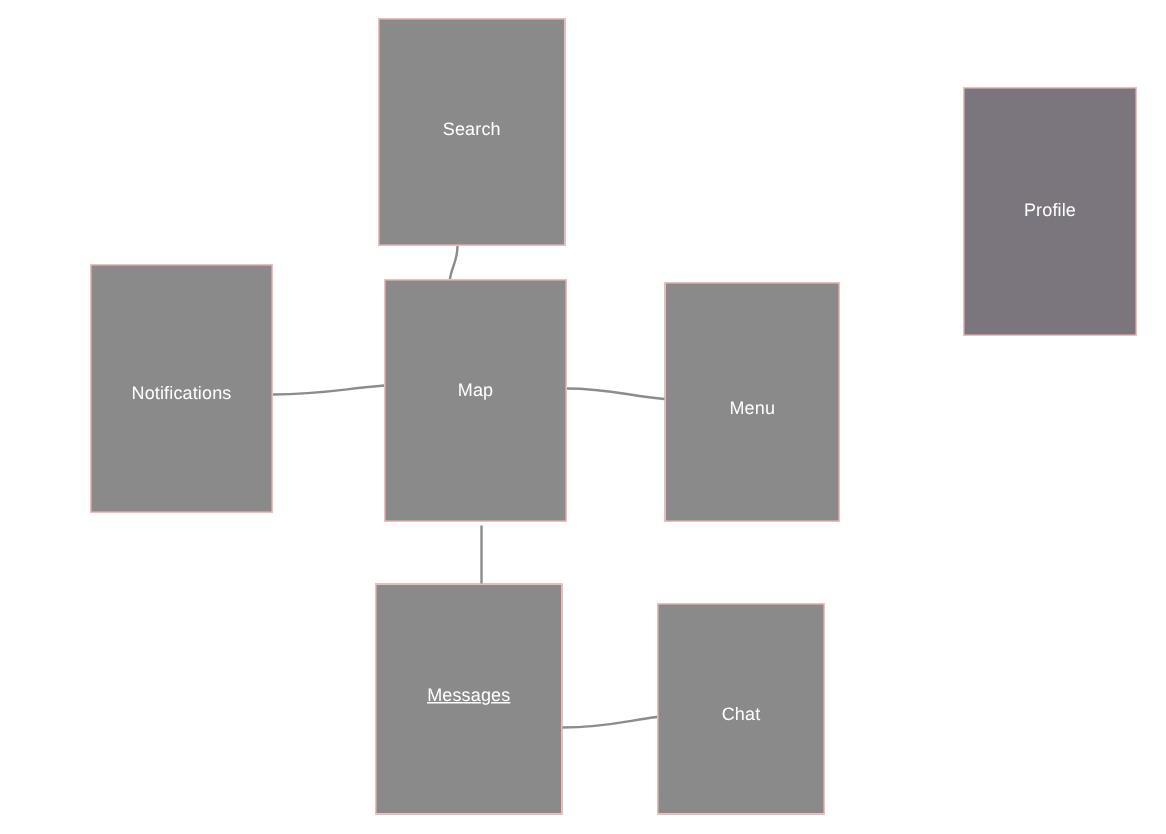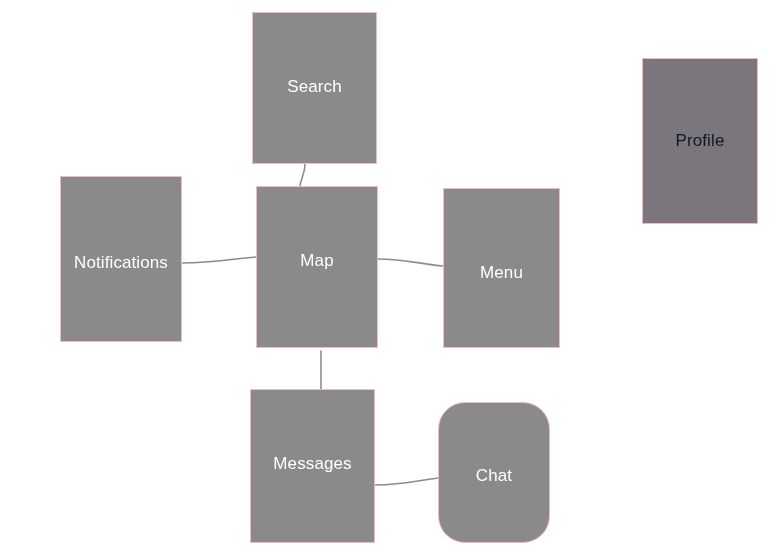--- a/index.html
+++ b/index.html
@@ -30,21 +30,21 @@
     position: absolute;
     box-sizing: border-box;
     border: 1px solid #f3bcbc;
     display: flex;
     align-items: center;
     justify-content: center;
     overflow: hidden;
   }
   .node-label {
     color: #ffffff;
-    font-size: 17px;
+    font-size: 12px;
     font-family: "Liberation Sans", sans-serif;
     line-height: 1;
     text-align: center;
     white-space: nowrap;
     letter-spacing: 0.1px;
   }
 </style>
 </head>
 <body>
 
@@ -65,23 +65,23 @@
       <div class="node" style="left: 60px; top: 176px; width: 122px; height: 166px; background: rgb(138, 138, 138); border-color: rgb(243, 188, 188);">
         <span class="node-label" style="color: rgb(255, 255, 255); transform: translateY(3px);">Notifications</span>
       </div>
       <div class="node" style="left: 256px; top: 186px; width: 122px; height: 162px; background: rgb(138, 138, 138); border-color: rgb(243, 188, 188);">
         <span class="node-label" style="color: rgb(255, 255, 255); transform: translateY(-7px);">Map</span>
       </div>
       <div class="node" style="left: 443px; top: 188px; width: 117px; height: 160px; background: rgb(138, 138, 138); border-color: rgb(243, 188, 188);">
         <span class="node-label" style="color: rgb(255, 255, 255); transform: translateY(4px);">Menu</span>
       </div>
       <div class="node" style="left: 642px; top: 58px; width: 116px; height: 166px; background: rgb(123, 117, 125); border-color: rgb(243, 188, 188);">
-        <span class="node-label" style="color: #0f172a; transform: translateY(-1px);">Profile</span>
+        <span class="node-label" style="color: #ffffff; transform: translateY(-1px);">Profile</span>
       </div>
       <div class="node" style="left: 250px; top: 389px; width: 125px; height: 154px; background: rgb(138, 138, 138); border-color: rgb(243, 188, 188);">
-        <span class="node-label" style="color: rgb(255, 255, 255); transform: translateY(-3px);">Messages</span>
+        <span class="node-label" style="color: rgb(255, 255, 255); transform: translateY(-3px); text-decoration: underline;">Messages</span>
       </div>
-      <div class="node" style="left: 438px; top: 402px; width: 112px; height: 141px; background: rgb(138, 138, 138); border-color: rgb(243, 188, 188); border-radius: 27px;">
+      <div class="node" style="left: 438px; top: 402px; width: 112px; height: 141px; background: rgb(138, 138, 138); border-color: rgb(243, 188, 188);">
         <span class="node-label" style="color: rgb(255, 255, 255); transform: translateY(3px);">Chat</span>
       </div>
     </div>
 
 </div>
 
 </body></html>

